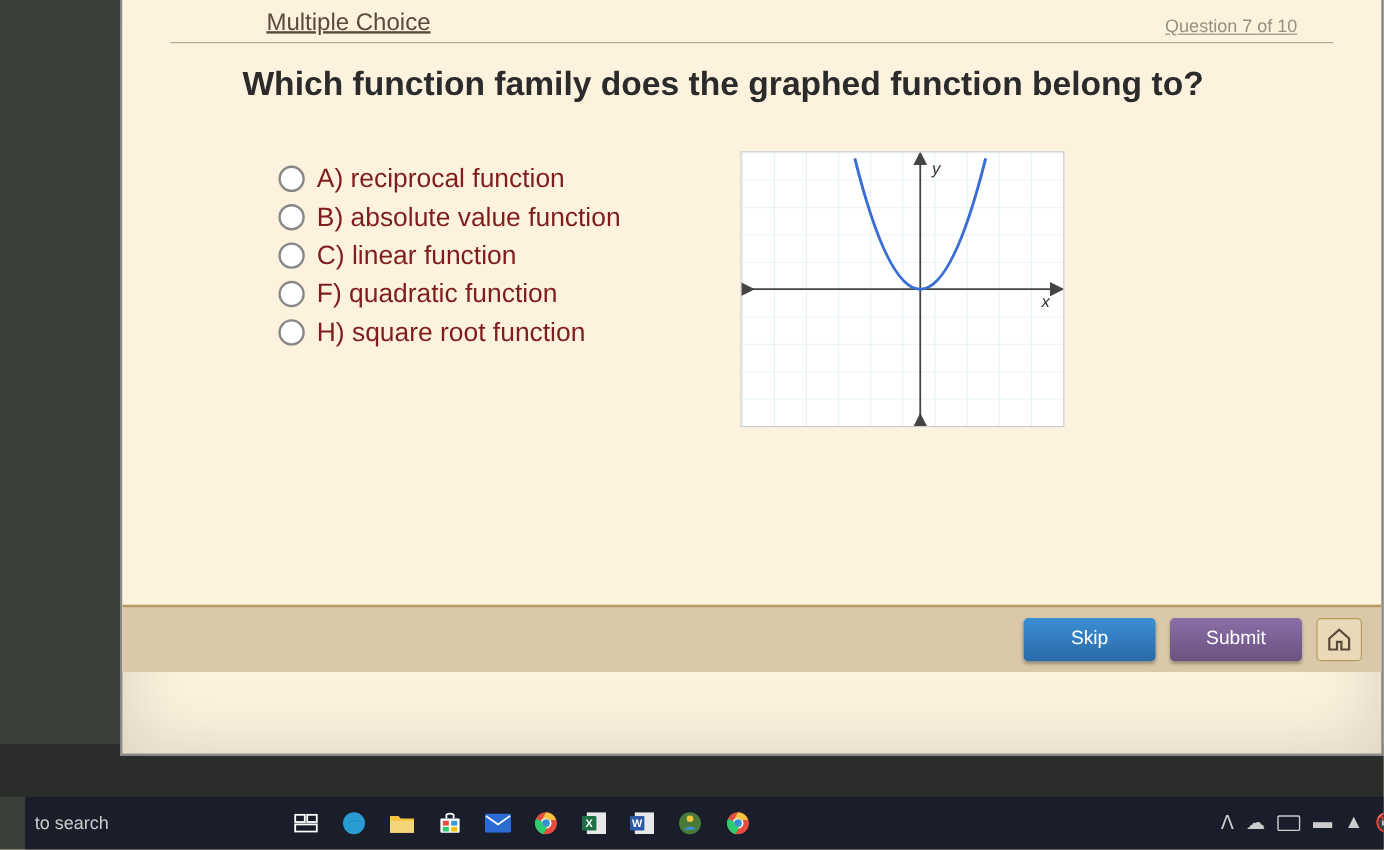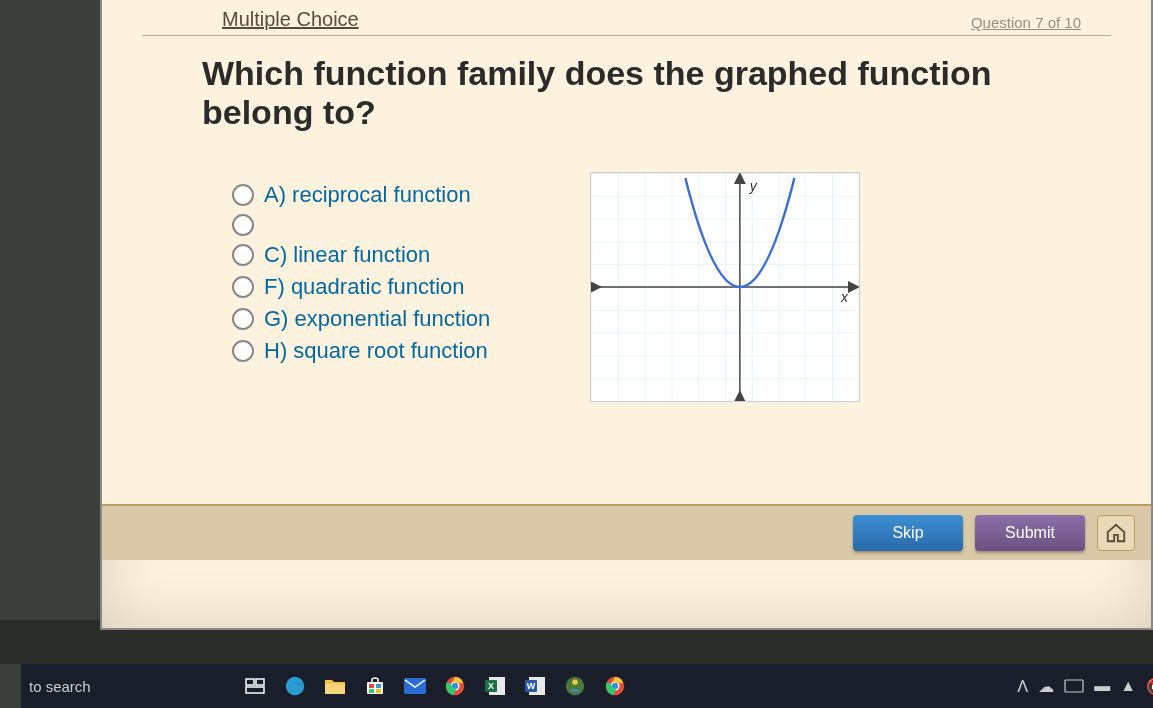--- a/index.html
+++ b/index.html
@@ -42,42 +42,42 @@
   font-size: 20px;
   color: #5a4a3a;
   text-decoration: underline;
 }
 .progress {
   font-size: 15px;
   color: #9a8f7f;
   text-decoration: underline;
 }
 .question {
-  font-size: 34px;
+  font-size: 28px;
   font-weight: 600;
   color: #2b2b2b;
   padding: 18px 30px 10px 60px;
 }
 .content-row {
   display: flex;
   align-items: flex-start;
   padding: 40px 30px 0 90px;
   gap: 100px;
 }
 .options {
   display: flex;
   flex-direction: column;
   gap: 6px;
 }
 .option {
   display: flex;
   align-items: center;
   gap: 10px;
   font-size: 22px;
-  color: #0369a1;
+  color: #7f1d1d;
   cursor: pointer;
 }
 .radio {
   width: 22px;
   height: 22px;
   border: 2px solid #888;
   border-radius: 50%;
   background: #fff;
   flex-shrink: 0;
 }
@@ -182,32 +182,29 @@
     <div class="question">Which function family does the graphed function belong to?</div>
 
     <div class="content-row">
       <div class="options">
         <div class="option">
           <span class="radio"></span>
           <span>A) reciprocal function</span>
         </div>
         <div class="option">
           <span class="radio"></span>
+          <span>B) absolute value function</span>
         </div>
         <div class="option">
           <span class="radio"></span>
           <span>C) linear function</span>
         </div>
         <div class="option">
           <span class="radio"></span>
           <span>F) quadratic function</span>
-        </div>
-        <div class="option">
-          <span class="radio"></span>
-          <span>G) exponential function</span>
         </div>
         <div class="option">
           <span class="radio"></span>
           <span>H) square root function</span>
         </div>
       </div>
 
       <div class="graph-box">
         <svg viewBox="0 0 270 230">
           <defs>

